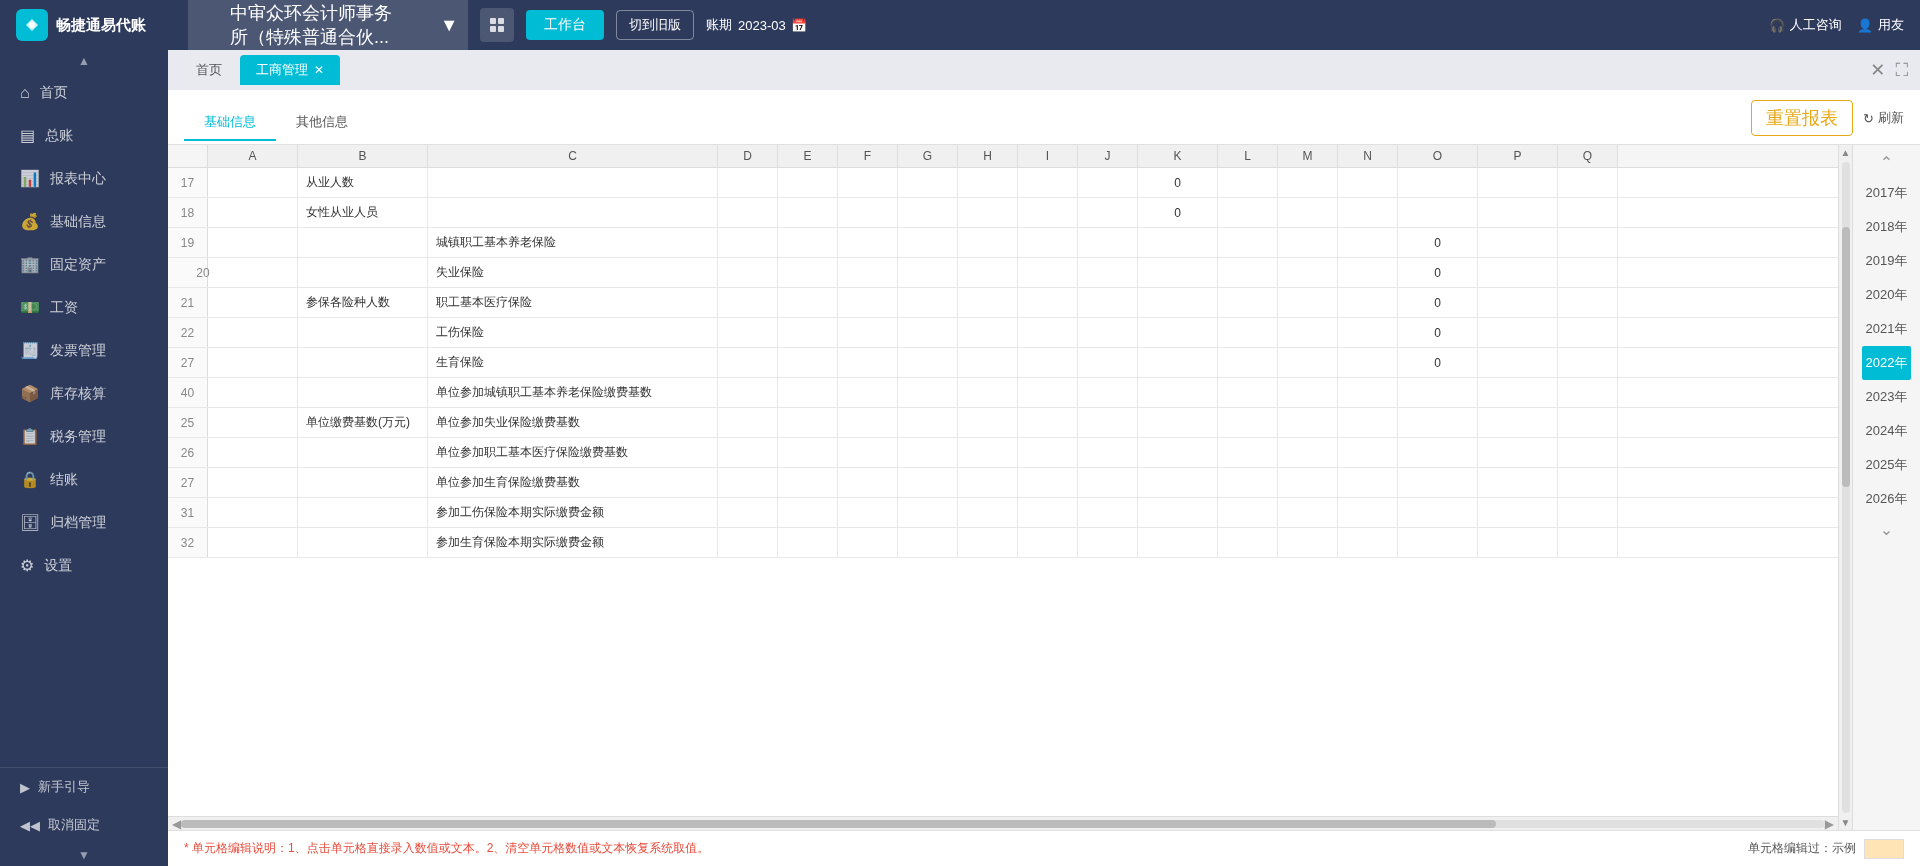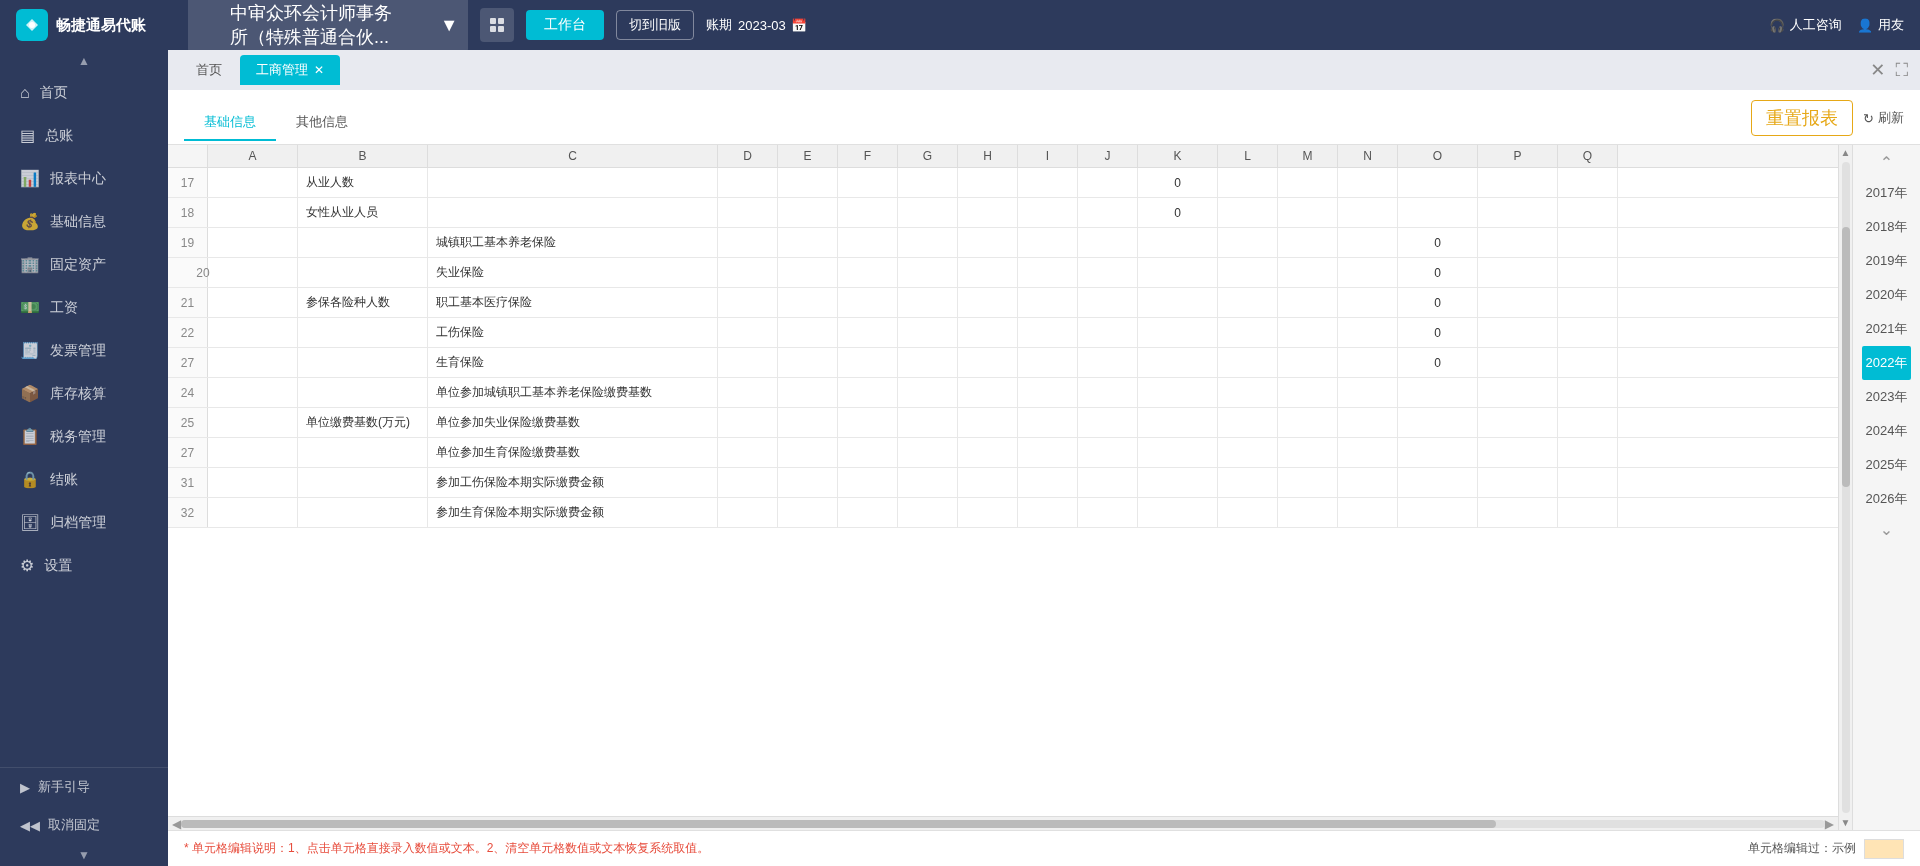--- a/index.html
+++ b/index.html
@@ -738,21 +738,21 @@
                 <div class="cell" style="width: 60px; min-width: 60px;"></div>
                 <div class="cell" style="width: 80px; min-width: 80px;"></div>
                 <div class="cell" style="width: 60px; min-width: 60px;"></div>
                 <div class="cell" style="width: 60px; min-width: 60px;"></div>
                 <div class="cell" style="width: 60px; min-width: 60px;"></div>
                 <div class="cell" style="width: 80px; min-width: 80px; justify-content: center;">0</div>
                 <div class="cell" style="width: 80px; min-width: 80px;"></div>
                 <div class="cell" style="width: 60px; min-width: 60px;"></div>
               </div>
               <div class="table-row">
-                <div class="row-num" style="width: 40px; min-width: 40px;">24</div>
+                <div class="row-num" style="width: 40px; min-width: 40px;">40</div>
                 <div class="cell" style="width: 90px; min-width: 90px;"></div>
                 <div class="cell" style="width: 130px; min-width: 130px;"></div>
                 <div class="cell" style="width: 290px; min-width: 290px;">单位参加城镇职工基本养老保险缴费基数</div>
                 <div class="cell" style="width: 60px; min-width: 60px;"></div>
                 <div class="cell" style="width: 60px; min-width: 60px;"></div>
                 <div class="cell" style="width: 60px; min-width: 60px;"></div>
                 <div class="cell" style="width: 60px; min-width: 60px;"></div>
                 <div class="cell" style="width: 60px; min-width: 60px;"></div>
                 <div class="cell" style="width: 60px; min-width: 60px;"></div>
                 <div class="cell" style="width: 60px; min-width: 60px;"></div>
@@ -762,20 +762,40 @@
                 <div class="cell" style="width: 60px; min-width: 60px;"></div>
                 <div class="cell" style="width: 80px; min-width: 80px;"></div>
                 <div class="cell" style="width: 80px; min-width: 80px;"></div>
                 <div class="cell" style="width: 60px; min-width: 60px;"></div>
               </div>
               <div class="table-row">
                 <div class="row-num" style="width: 40px; min-width: 40px;">25</div>
                 <div class="cell" style="width: 90px; min-width: 90px;"></div>
                 <div class="cell" style="width: 130px; min-width: 130px;">单位缴费基数(万元)</div>
                 <div class="cell" style="width: 290px; min-width: 290px;">单位参加失业保险缴费基数</div>
+                <div class="cell" style="width: 60px; min-width: 60px;"></div>
+                <div class="cell" style="width: 60px; min-width: 60px;"></div>
+                <div class="cell" style="width: 60px; min-width: 60px;"></div>
+                <div class="cell" style="width: 60px; min-width: 60px;"></div>
+                <div class="cell" style="width: 60px; min-width: 60px;"></div>
+                <div class="cell" style="width: 60px; min-width: 60px;"></div>
+                <div class="cell" style="width: 60px; min-width: 60px;"></div>
+                <div class="cell" style="width: 80px; min-width: 80px;"></div>
+                <div class="cell" style="width: 60px; min-width: 60px;"></div>
+                <div class="cell" style="width: 60px; min-width: 60px;"></div>
+                <div class="cell" style="width: 60px; min-width: 60px;"></div>
+                <div class="cell" style="width: 80px; min-width: 80px;"></div>
+                <div class="cell" style="width: 80px; min-width: 80px;"></div>
+                <div class="cell" style="width: 60px; min-width: 60px;"></div>
+              </div>
+              <div class="table-row">
+                <div class="row-num" style="width: 40px; min-width: 40px;">26</div>
+                <div class="cell" style="width: 90px; min-width: 90px;"></div>
+                <div class="cell" style="width: 130px; min-width: 130px;"></div>
+                <div class="cell" style="width: 290px; min-width: 290px;">单位参加职工基本医疗保险缴费基数</div>
                 <div class="cell" style="width: 60px; min-width: 60px;"></div>
                 <div class="cell" style="width: 60px; min-width: 60px;"></div>
                 <div class="cell" style="width: 60px; min-width: 60px;"></div>
                 <div class="cell" style="width: 60px; min-width: 60px;"></div>
                 <div class="cell" style="width: 60px; min-width: 60px;"></div>
                 <div class="cell" style="width: 60px; min-width: 60px;"></div>
                 <div class="cell" style="width: 60px; min-width: 60px;"></div>
                 <div class="cell" style="width: 80px; min-width: 80px;"></div>
                 <div class="cell" style="width: 60px; min-width: 60px;"></div>
                 <div class="cell" style="width: 60px; min-width: 60px;"></div>

